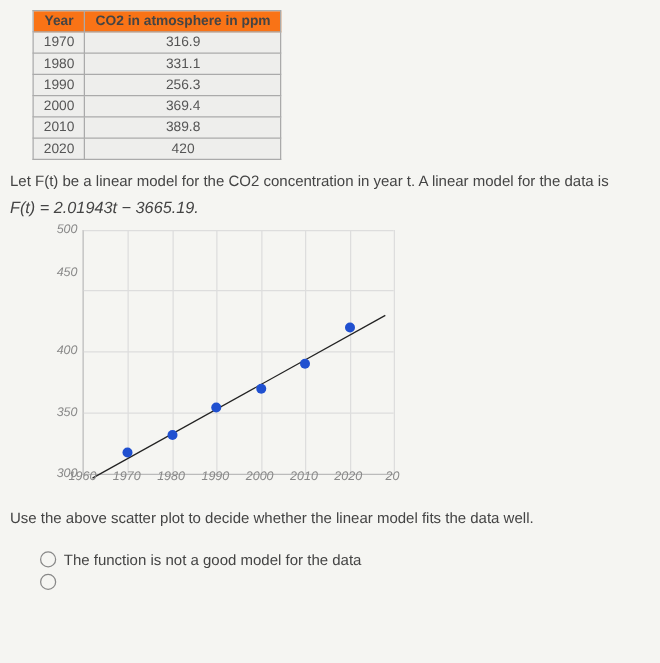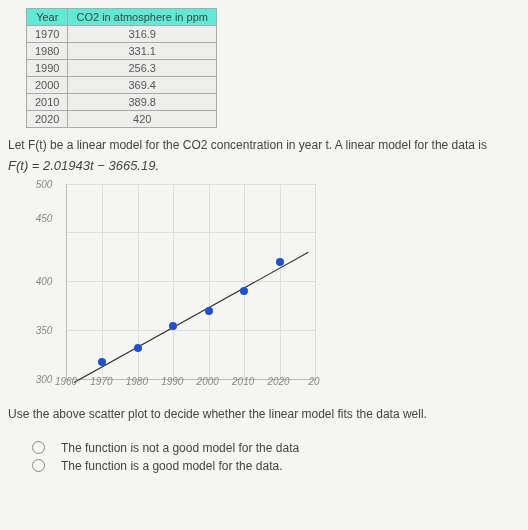--- a/index.html
+++ b/index.html
@@ -19,23 +19,23 @@
   }
   table.data th, table.data td {
     border: 1px solid #aaa;
     padding: 2px 8px;
     text-align: center;
     font-size: 11px;
     color: #555;
     background: #eeeeec;
   }
   table.data th {
-    font-weight: normal;
-    color: #444;
-    background: #5eead4;
+    font-weight: bold;
+    color: #444;
+    background: #f97316;
   }
   .problem-text {
     font-size: 12px;
     color: #444;
     margin: 10px 0 4px 0;
     line-height: 1.3;
   }
   .formula {
     font-family: Liberation Sans, sans-serif;
     font-style: italic;
@@ -69,21 +69,21 @@
   .vline {
     position: absolute;
     top: 0;
     height: 100%;
     border-left: 1px solid #ddd;
   }
   .ytick {
     position: absolute;
     left: 0;
     width: 36px;
-    text-align: center;
+    text-align: right;
     font-size: 10px;
     color: #888;
     font-style: italic;
     transform: translateY(-50%);
   }
   .xtick {
     position: absolute;
     bottom: 12px;
     font-size: 10px;
     color: #888;
@@ -109,21 +109,21 @@
     font-size: 12px;
     color: #444;
     margin: 8px 0 20px 0;
   }
   .option {
     margin-left: 24px;
     font-size: 12px;
     color: #444;
     display: flex;
     align-items: center;
-    gap: 16px;
+    gap: 6px;
     margin-bottom: 4px;
   }
   .radio {
     width: 11px;
     height: 11px;
     border: 1px solid #888;
     border-radius: 50%;
     display: inline-block;
     flex-shrink: 0;
   }
@@ -206,14 +206,13 @@
   </div>
 
 <div class="question-text">Use the above scatter plot to decide whether the linear model fits the data well.</div>
 
 <div class="option">
   <span class="radio"></span>
   <span>The function is not a good model for the data</span>
 </div>
 <div class="option">
   <span class="radio"></span>
-  <span>The function is a good model for the data.</span>
 </div>
 
 </body></html>

